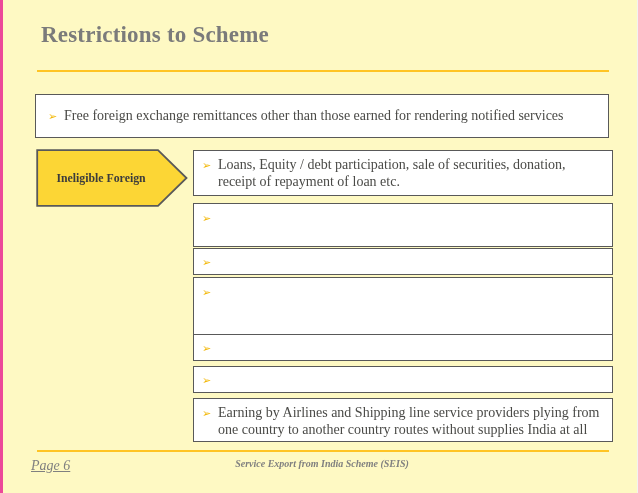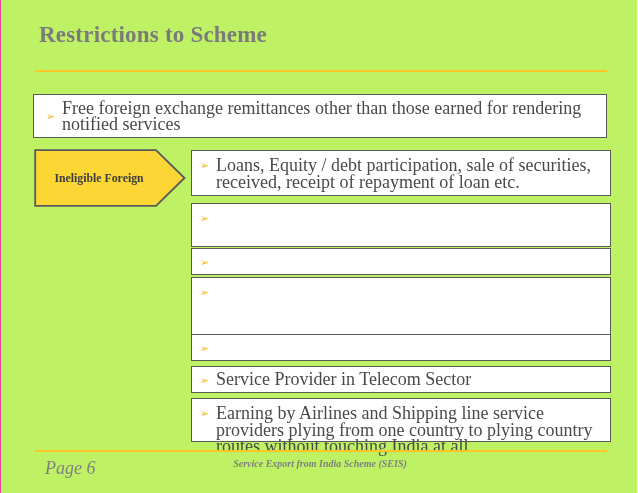--- a/index.html
+++ b/index.html
@@ -11,23 +11,23 @@
     width: 638px;
     height: 493px;
     overflow: hidden;
     font-family: "Liberation Serif", "DejaVu Serif", serif;
   }
 
   .slide {
     position: relative;
     width: 638px;
     height: 493px;
-    background: #bef264;
+    background: #fef9c3;
     box-sizing: border-box;
-    border-left: 1px solid #ec4899;
+    border-left: 3px solid #ec4899;
     border-right: 1px solid #f2f2f2;
   }
 
   
   .slide-title {
     position: absolute;
     left: 38px;
     top: 22px;
     font-family: "Liberation Serif", "DejaVu Serif", serif;
     font-size: 23px;
@@ -64,21 +64,21 @@
     font-size: 11px;
     line-height: 15px;
     width: 16px;
     text-align: left;
     padding-top: 1px;
   }
 
   .bullet-text {
     flex: 1 1 auto;
     font-family: "Liberation Serif", "DejaVu Serif", serif;
-    font-size: 18px;
+    font-size: 14px;
     line-height: 16.5px;
     color: #4a4a47;
   }
 
   
   #box-top {
     left: 32px;
     top: 94px;
     width: 574px;
     height: 44px;
@@ -135,26 +135,27 @@
   .footer-rule {
     position: absolute;
     left: 34px;
     top: 450px;
     width: 572px;
     height: 2px;
     background: #ffc425;
   }
   .footer-page {
     position: absolute;
-    left: 44px;
+    left: 28px;
     top: 458px;
     font-family: "Liberation Serif", "DejaVu Serif", serif;
     font-style: italic;
-    font-size: 18px;
+    font-size: 14px;
     color: #808080;
+    text-decoration: underline;
   }
   .footer-center {
     position: absolute;
     left: 0;
     top: 458px;
     width: 638px;
     text-align: center;
     font-family: "Liberation Serif", "DejaVu Serif", serif;
     font-style: italic;
     font-weight: bold;
@@ -179,46 +180,45 @@
     <svg width="152" height="58" viewBox="0 0 152 58">
       <polygon points="1.2,1.2 122,1.2 150.5,29 122,56.8 1.2,56.8" fill="#fcd635" stroke="#595959" stroke-width="1.8" stroke-linejoin="miter"></polygon>
     </svg>
     <div class="pentagon-label">
       <span>Ineligible Foreign</span>
     </div>
   </div>
 
   <div class="bullet-box right-box" id="box-r1">
     <span class="bullet-glyph">➢</span>
-    <span class="bullet-text">Loans, Equity / debt participation, sale of securities, received, receipt of repayment of loan etc.</span>
+    <span class="bullet-text">Loans, Equity / debt participation, sale of securities, donation, receipt of repayment of loan etc.</span>
   </div>
 
   <div class="bullet-box right-box" id="box-r2">
     <span class="bullet-glyph">➢</span>
   </div>
 
   <div class="bullet-box right-box" id="box-r3">
     <span class="bullet-glyph">➢</span>
   </div>
 
   <div class="bullet-box right-box" id="box-r4">
     <span class="bullet-glyph">➢</span>
   </div>
 
   <div class="bullet-box right-box" id="box-r5">
     <span class="bullet-glyph">➢</span>
   </div>
 
   <div class="bullet-box right-box" id="box-r6">
     <span class="bullet-glyph">➢</span>
-    <span class="bullet-text">Service Provider in Telecom Sector</span>
   </div>
 
   <div class="bullet-box right-box" id="box-r7">
     <span class="bullet-glyph">➢</span>
-    <span class="bullet-text">Earning by Airlines and Shipping line service providers plying from one country to plying country routes without touching India at all</span>
+    <span class="bullet-text">Earning by Airlines and Shipping line service providers plying from one country to another country routes without supplies India at all</span>
   </div>
 
   <div class="footer-rule"></div>
   <div class="footer-page">Page 6</div>
   <div class="footer-center">Service Export from India Scheme (SEIS)</div>
 
 </div>
 
 </body></html>

